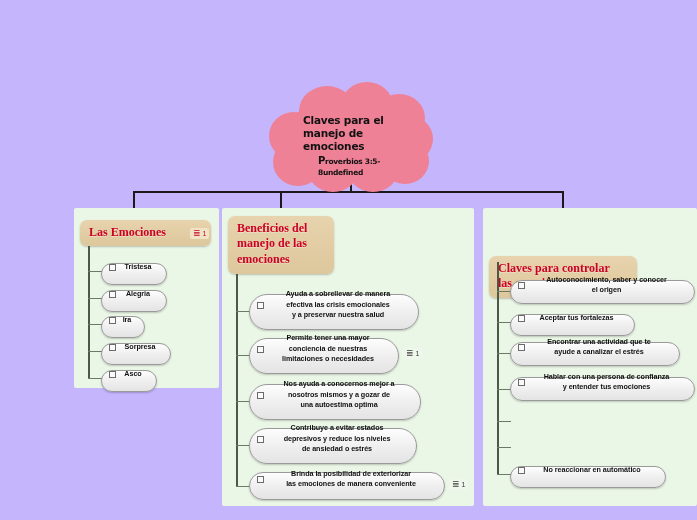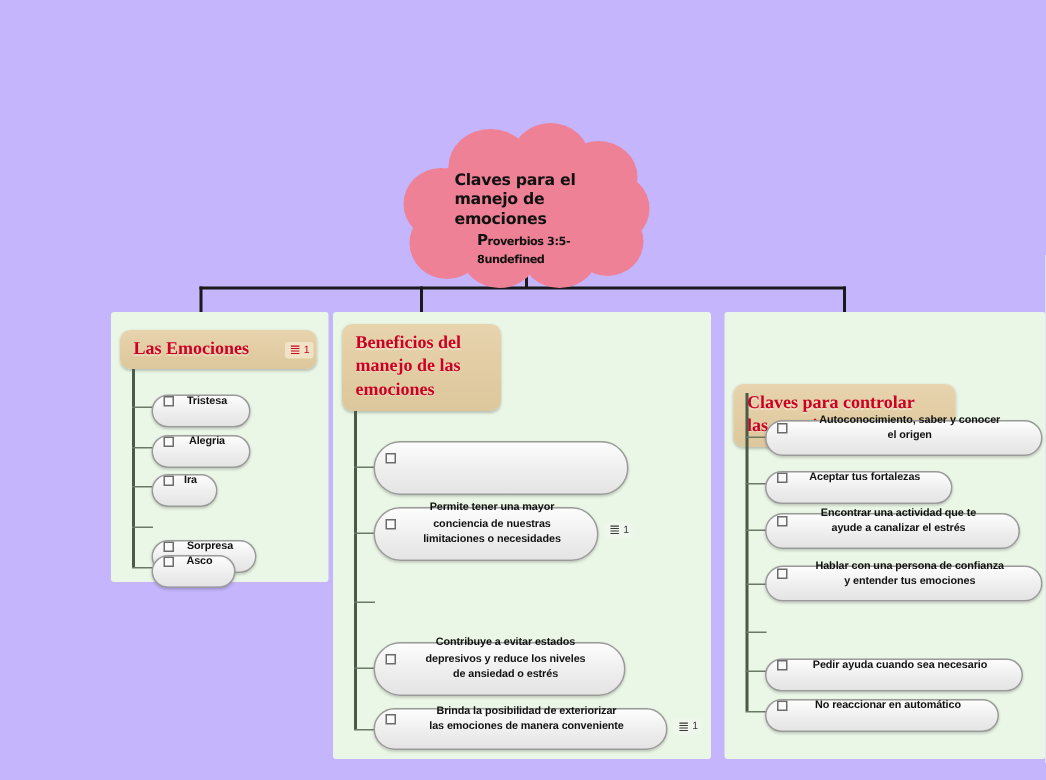--- a/index.html
+++ b/index.html
@@ -204,21 +204,21 @@
     <span class="pill-label">Tristesa</span>
   </div>
   <div class="pill" style="left:101px; top:290px; width:66px; height:16px;">
     <span class="pill-cb"></span>
     <span class="pill-label">Alegria</span>
   </div>
   <div class="pill" style="left:101px; top:316px; width:44px; height:16px;">
     <span class="pill-cb"></span>
     <span class="pill-label">Ira</span>
   </div>
-  <div class="pill" style="left:101px; top:343px; width:70px; height:16px;margin-top:17px;">
+  <div class="pill" style="left:101px; top:343px; width:70px; height:16px;">
     <span class="pill-cb"></span>
     <span class="pill-label">Sorpresa</span>
   </div>
   <div class="pill" style="left:101px; top:370px; width:56px; height:16px;">
     <span class="pill-cb"></span>
     <span class="pill-label">Asco</span>
   </div>
 
   <div class="panel" style="left:222px; top:208px; width:252px; height:298px;"></div>
 
@@ -230,33 +230,42 @@
 
   <div class="sub-v" style="left:236px; top:274px; height:212px;"></div>
   <div class="sub-h" style="left:236px; top:311px; width:14px;"></div>
   <div class="sub-h" style="left:236px; top:355px; width:14px;"></div>
   <div class="sub-h" style="left:236px; top:401px; width:14px;"></div>
   <div class="sub-h" style="left:236px; top:445px; width:14px;"></div>
   <div class="sub-h" style="left:236px; top:486px; width:14px;"></div>
 
   <div class="pill" style="left:249px; top:294px; width:170px; height:36px;">
     <span class="pill-cb"></span>
+    <span class="pill-label">Ayuda a sobrellevar de manera
+efectiva las crisis emocionales
+y a preservar nuestra salud</span>
   </div>
 
   <div class="pill" style="left:249px; top:338px; width:150px; height:36px;">
     <span class="pill-cb"></span>
     <span class="pill-label">Permite tener una mayor
 conciencia de nuestras
 limitaciones o necesidades</span>
   </div>
   <div class="badge on-panel badge-float" style="left:403px; top:348px;">
     <span class="glyph">≣</span>
     <span class="num">1</span>
   </div>
 
+  <div class="pill" style="left:249px; top:384px; width:172px; height:36px;">
+    <span class="pill-cb"></span>
+    <span class="pill-label">Nos ayuda a conocernos mejor a
+nosotros mismos y a gozar de
+una autoestima optima</span>
+  </div>
 
   <div class="pill" style="left:249px; top:428px; width:168px; height:36px;">
     <span class="pill-cb"></span>
     <span class="pill-label">Contribuye a evitar estados
 depresivos y reduce los niveles
 de ansiedad o estrés</span>
   </div>
 
   <div class="pill" style="left:249px; top:472px; width:196px; height:28px;">
     <span class="pill-cb"></span>
@@ -296,22 +305,18 @@
   <div class="pill" style="left:510px; top:342px; width:170px; height:24px;">
     <span class="pill-cb"></span>
     <span class="pill-label">Encontrar una actividad que te
 ayude a canalizar el estrés</span>
   </div>
   <div class="pill" style="left:510px; top:377px; width:185px; height:24px;">
     <span class="pill-cb"></span>
     <span class="pill-label">Hablar con una persona de confianza
 y entender tus emociones</span>
   </div>
-  <div class="pill" style="left:510px; top:439px; width:172px; height:16px;">
-    <span class="pill-cb"></span>
-    <span class="pill-label">Pedir ayuda cuando sea necesario</span>
-  </div>
   <div class="pill" style="left:510px; top:466px; width:156px; height:16px;">
     <span class="pill-cb"></span>
     <span class="pill-label">No reaccionar en automático</span>
   </div>
 
 </div>
 
 </body></html>

